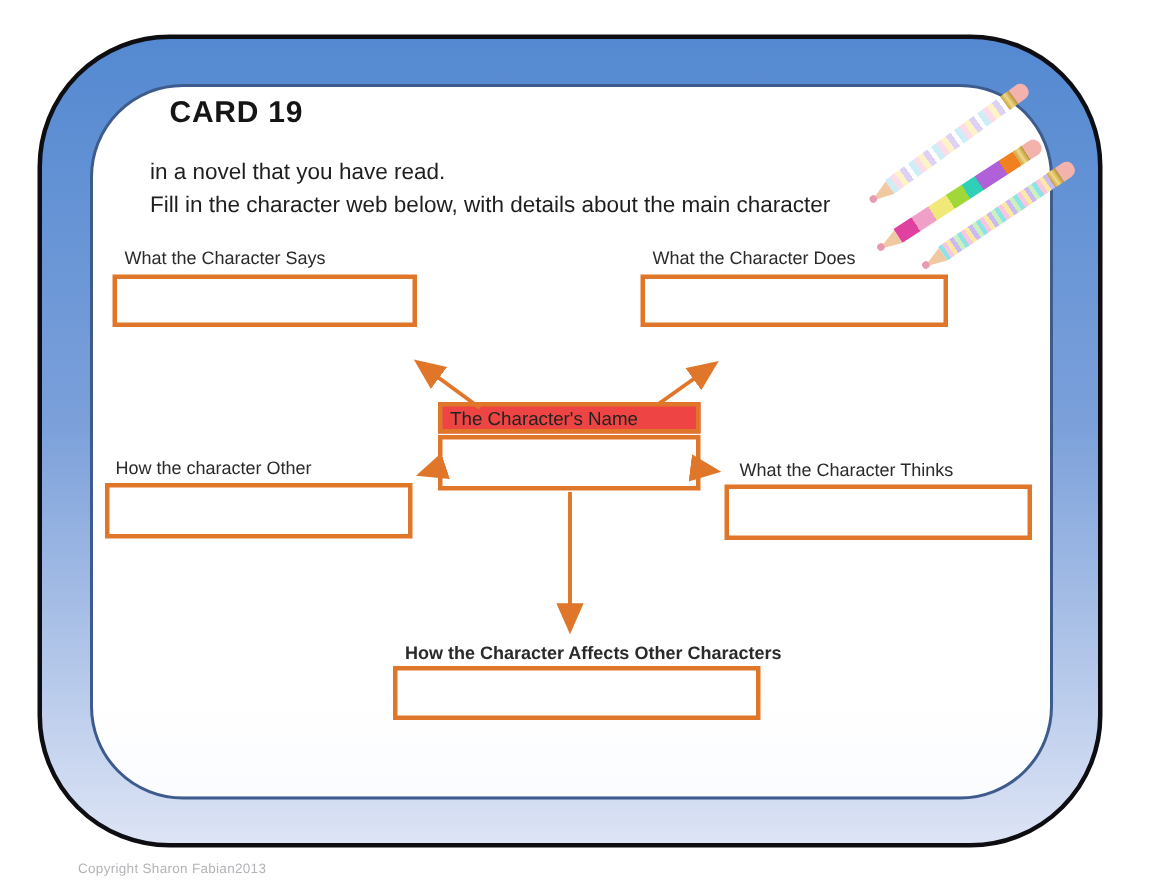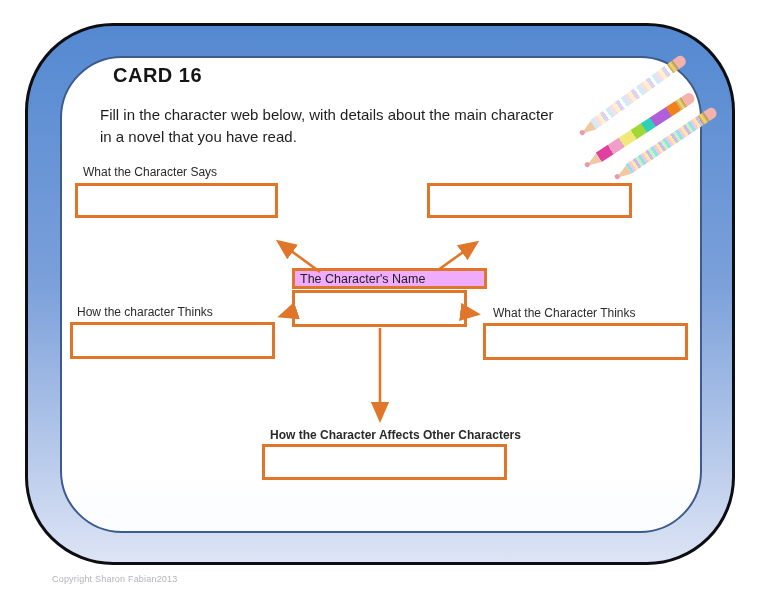--- a/index.html
+++ b/index.html
@@ -39,22 +39,22 @@
   .node-label {
     position:absolute; font-size:12px; color:#2a2a2a; white-space:nowrap;
   }
 
   .fill-box {
     position:absolute; background:#ffffff;
     border:3px solid var(--box-border, #E0762A);
   }
 
   .center-label-box {
-    position:absolute; left:292px; top:268px; width:195px; height:21px;
-    background:#f0abfc; border:3px solid var(--box-border, #E0762A);
+    position:absolute; left:292px; top:268px; width:175px; height:21px;
+    background:#ef4444; border:3px solid var(--box-border, #E0762A);
     font-size:12.5px; color:#222; padding:1px 0 0 5px; white-space:nowrap;
   }
   .center-input-box {
     position:absolute; left:292px; top:290px; width:175px; height:37px;
     background:#ffffff; border:3px solid var(--box-border, #E0762A);
   }
 
   .arrows-svg { position:absolute; left:0; top:0; width:768px; height:593px; pointer-events:none; }
 
   .copyright {
@@ -99,36 +99,37 @@
   }
 </style>
 </head>
 <body>
 
 <div class="stage">
 
   <div class="outer-frame"></div>
   <div class="inner-card"></div>
 
-  <div class="page-title">CARD 16</div>
+  <div class="page-title">CARD 19</div>
 
   <div class="instructions">
+    <div>in a novel that you have read.</div>
     <div>Fill in the character web below, with details about the main character</div>
-    <div>in a novel that you have read.</div>
   </div>
 
   <div class="node-label" style="left:83px; top:165px;">What the Character Says</div>
   <div class="fill-box" style="left:75px; top:183px; width:203px; height:35px;"></div>
 
+  <div class="node-label" style="left:435px; top:165px;">What the Character Does</div>
   <div class="fill-box" style="left:427px; top:183px; width:205px; height:35px;"></div>
 
   <div class="center-label-box">The Character's Name</div>
   <div class="center-input-box"></div>
 
-  <div class="node-label" style="left:77px; top:305px;">How the character Thinks</div>
+  <div class="node-label" style="left:77px; top:305px;">How the character Other</div>
   <div class="fill-box" style="left:70px; top:322px; width:205px; height:37px;"></div>
 
   <div class="node-label" style="left:493px; top:306px;text-align:right;">What the Character Thinks</div>
   <div class="fill-box" style="left:483px; top:323px; width:205px; height:37px;"></div>
 
   <div class="node-label" style="left:270px; top:428px;font-weight:bold;">How the Character Affects Other Characters</div>
   <div class="fill-box" style="left:262px; top:444px; width:245px; height:36px;"></div>
 
   <svg class="arrows-svg" viewBox="0 0 768 593">
     <defs>

